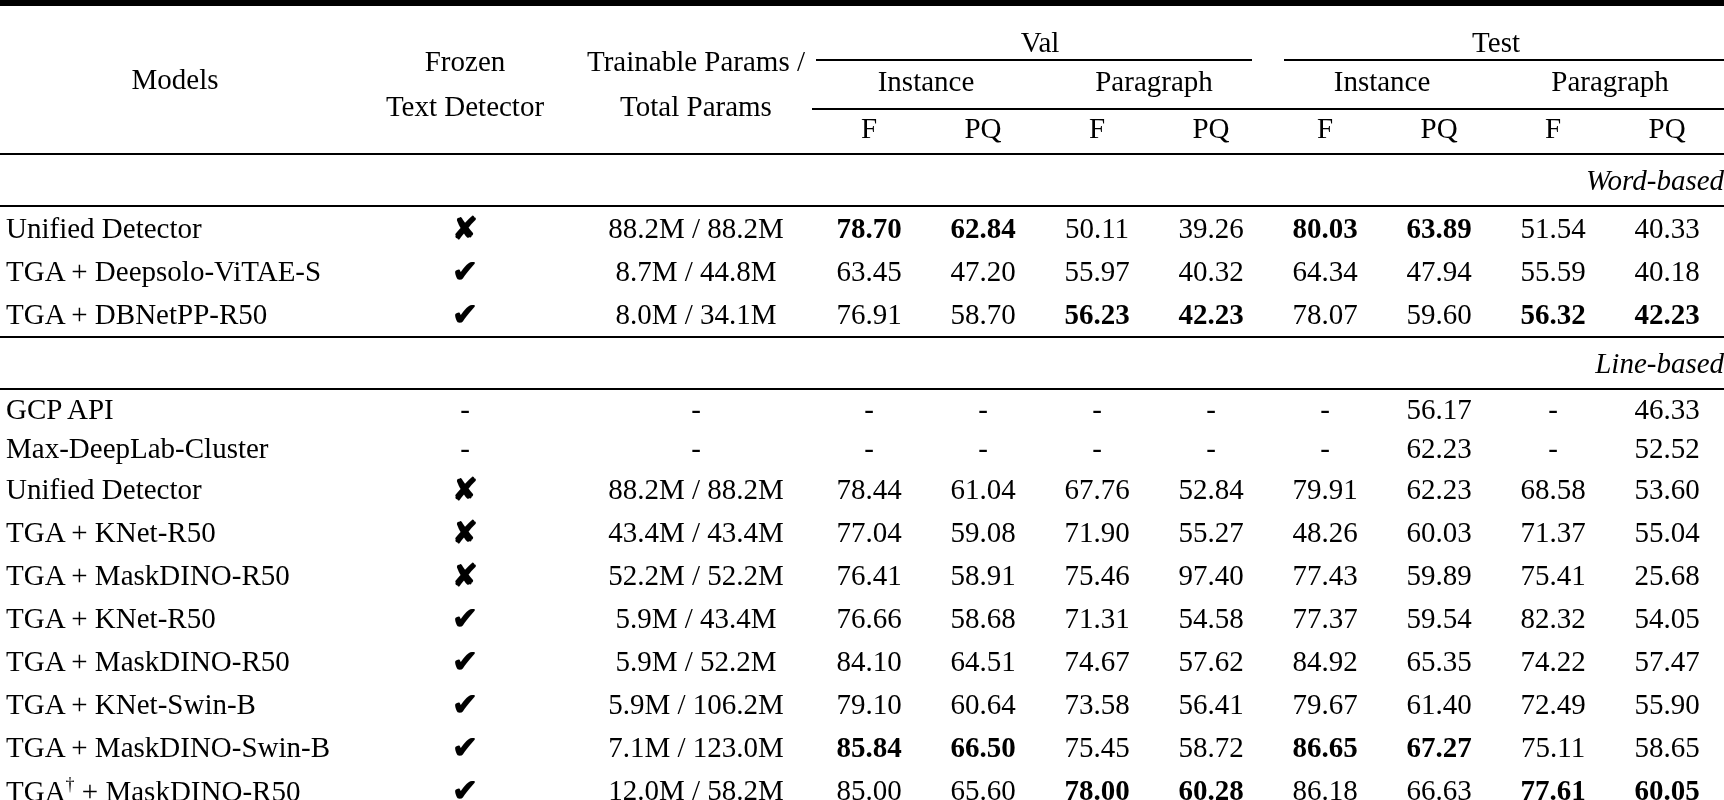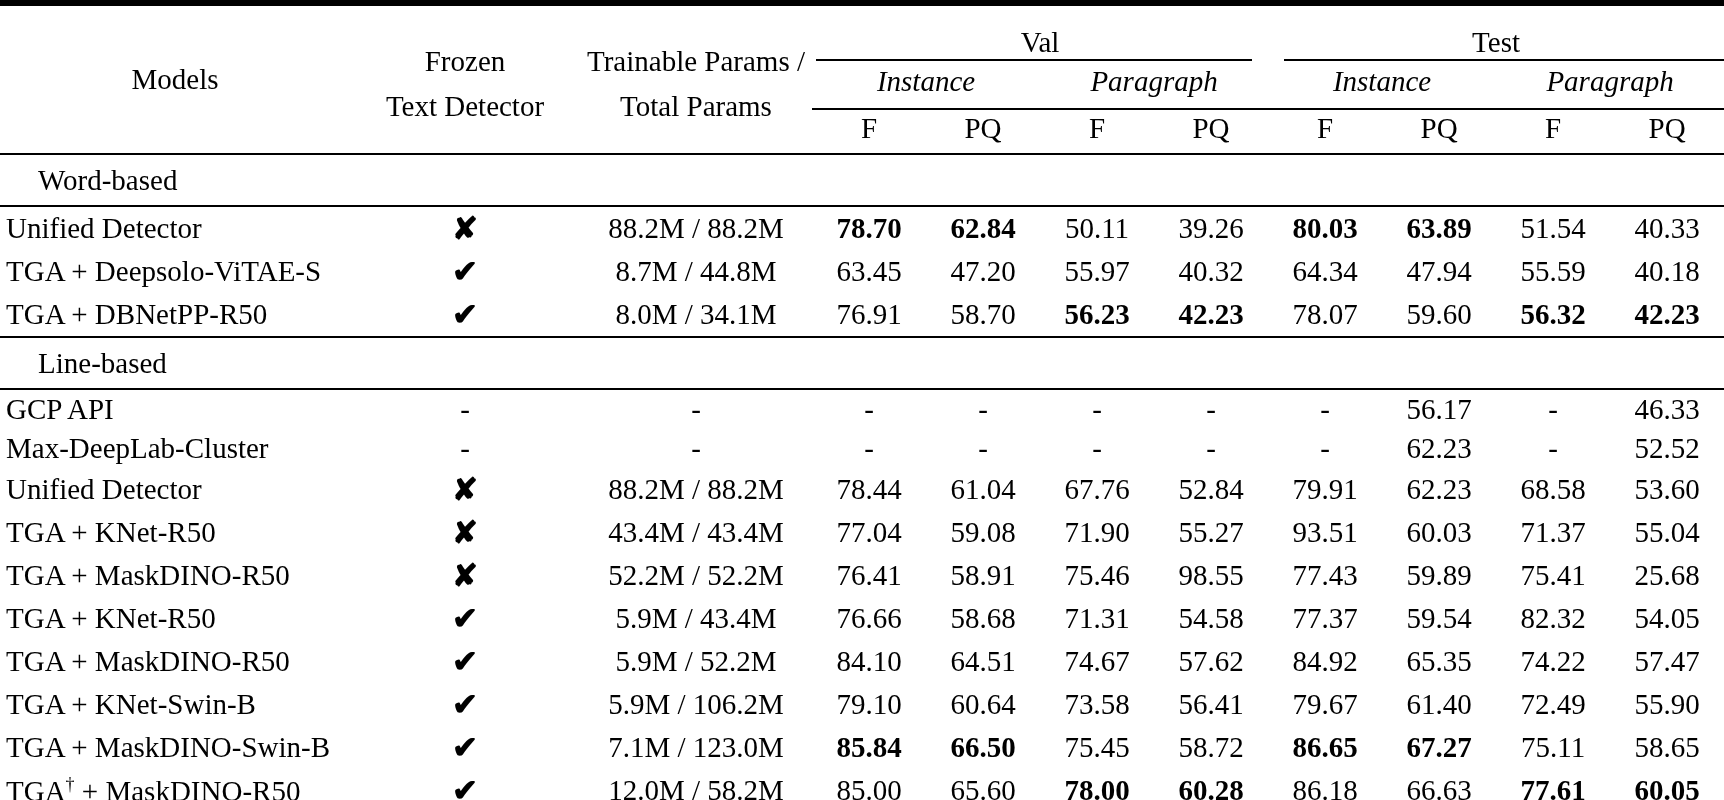--- a/index.html
+++ b/index.html
@@ -30,21 +30,21 @@
   col.c-params { width: 232px; }
   col.c-num    { width: 114px; }
 
   thead th {
     font-weight: normal;
     padding: 0;
     text-align: center;
     vertical-align: middle;
   }
   tr.h1 { height: 58px; }
-  tr.h2 { height: 46px; font-style: italic; }
+  tr.h2 { height: 46px; }
   tr.h3 { height: 44px; }
 
   th.hdr-colcell { border-bottom: 2px solid #000000; }
   th.hdr-twoline div { line-height: 1.25; margin-top: 8px; }
 
   th.group { vertical-align: bottom; padding: 0; }
   .glabel { padding: 8px 0 0 0; }
   .grule  { height: 0; border-bottom: 2px solid #000000; }
   .grule-val  { margin: 0 16px 0 4px; }
   .grule-test { margin: 0 0 0 16px; }
@@ -53,21 +53,22 @@
   tr.h3 th { border-bottom: 2px solid #000000; padding: 2px 0 8px 0; }
 
   tbody td {
     text-align: center;
     vertical-align: middle;
     padding: 3px 0;
   }
   tbody tr.data-row { height: 39px; margin-top: 33px; }
   tr.section-row { height: 52px; }
   td.section-label {
-    text-align: left;
+    text-align: right;
+    font-style: italic;
     padding-left: 38px;
     border-top: 2px solid #000000;
     border-bottom: 2px solid #000000;
   }
   td.model-cell { text-align: left; padding-left: 6px; }
   td.model-cell sup { font-size: 0.62em; }
   td.num-cell.bold { font-weight: bold; }
   td.mark { font-weight: bold; font-size: 31px; }
 </style>
 </head>
@@ -211,33 +212,33 @@
           <td class="num-cell">53.60</td>
         </tr>
         <tr class="data-row">
           <td class="model-cell">TGA + KNet-R50</td>
           <td class="frozen-cell mark">✘</td>
           <td class="params-cell">43.4M / 43.4M</td>
           <td class="num-cell">77.04</td>
           <td class="num-cell">59.08</td>
           <td class="num-cell">71.90</td>
           <td class="num-cell">55.27</td>
-          <td class="num-cell">93.51</td>
+          <td class="num-cell">48.26</td>
           <td class="num-cell">60.03</td>
           <td class="num-cell">71.37</td>
           <td class="num-cell">55.04</td>
         </tr>
         <tr class="data-row">
           <td class="model-cell">TGA + MaskDINO-R50</td>
           <td class="frozen-cell mark">✘</td>
           <td class="params-cell">52.2M / 52.2M</td>
           <td class="num-cell">76.41</td>
           <td class="num-cell">58.91</td>
           <td class="num-cell">75.46</td>
-          <td class="num-cell">98.55</td>
+          <td class="num-cell">97.40</td>
           <td class="num-cell">77.43</td>
           <td class="num-cell">59.89</td>
           <td class="num-cell">75.41</td>
           <td class="num-cell">25.68</td>
         </tr>
         <tr class="data-row">
           <td class="model-cell">TGA + KNet-R50</td>
           <td class="frozen-cell mark">✔</td>
           <td class="params-cell">5.9M / 43.4M</td>
           <td class="num-cell">76.66</td>

